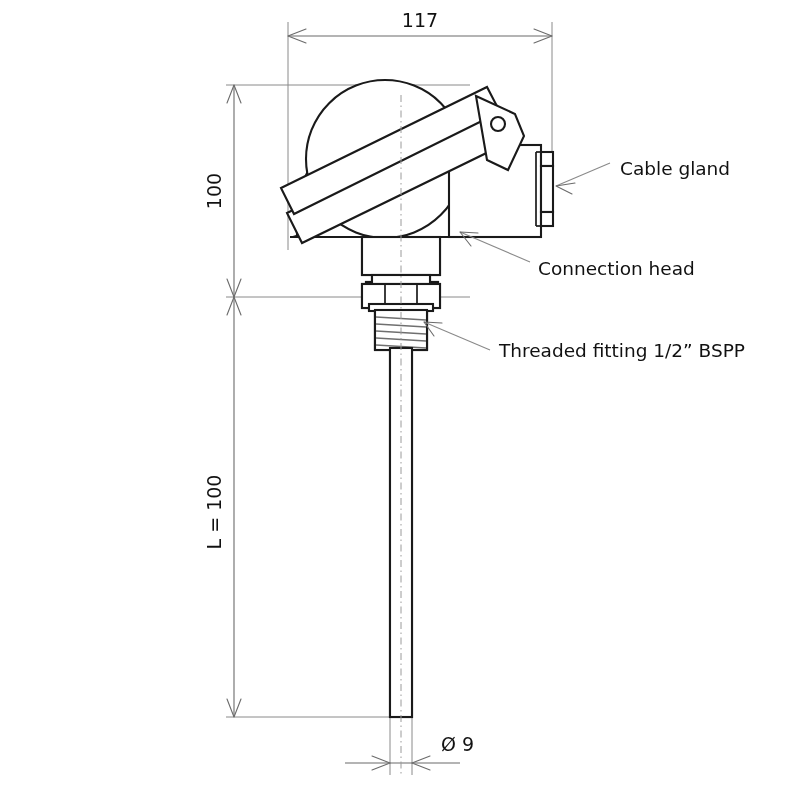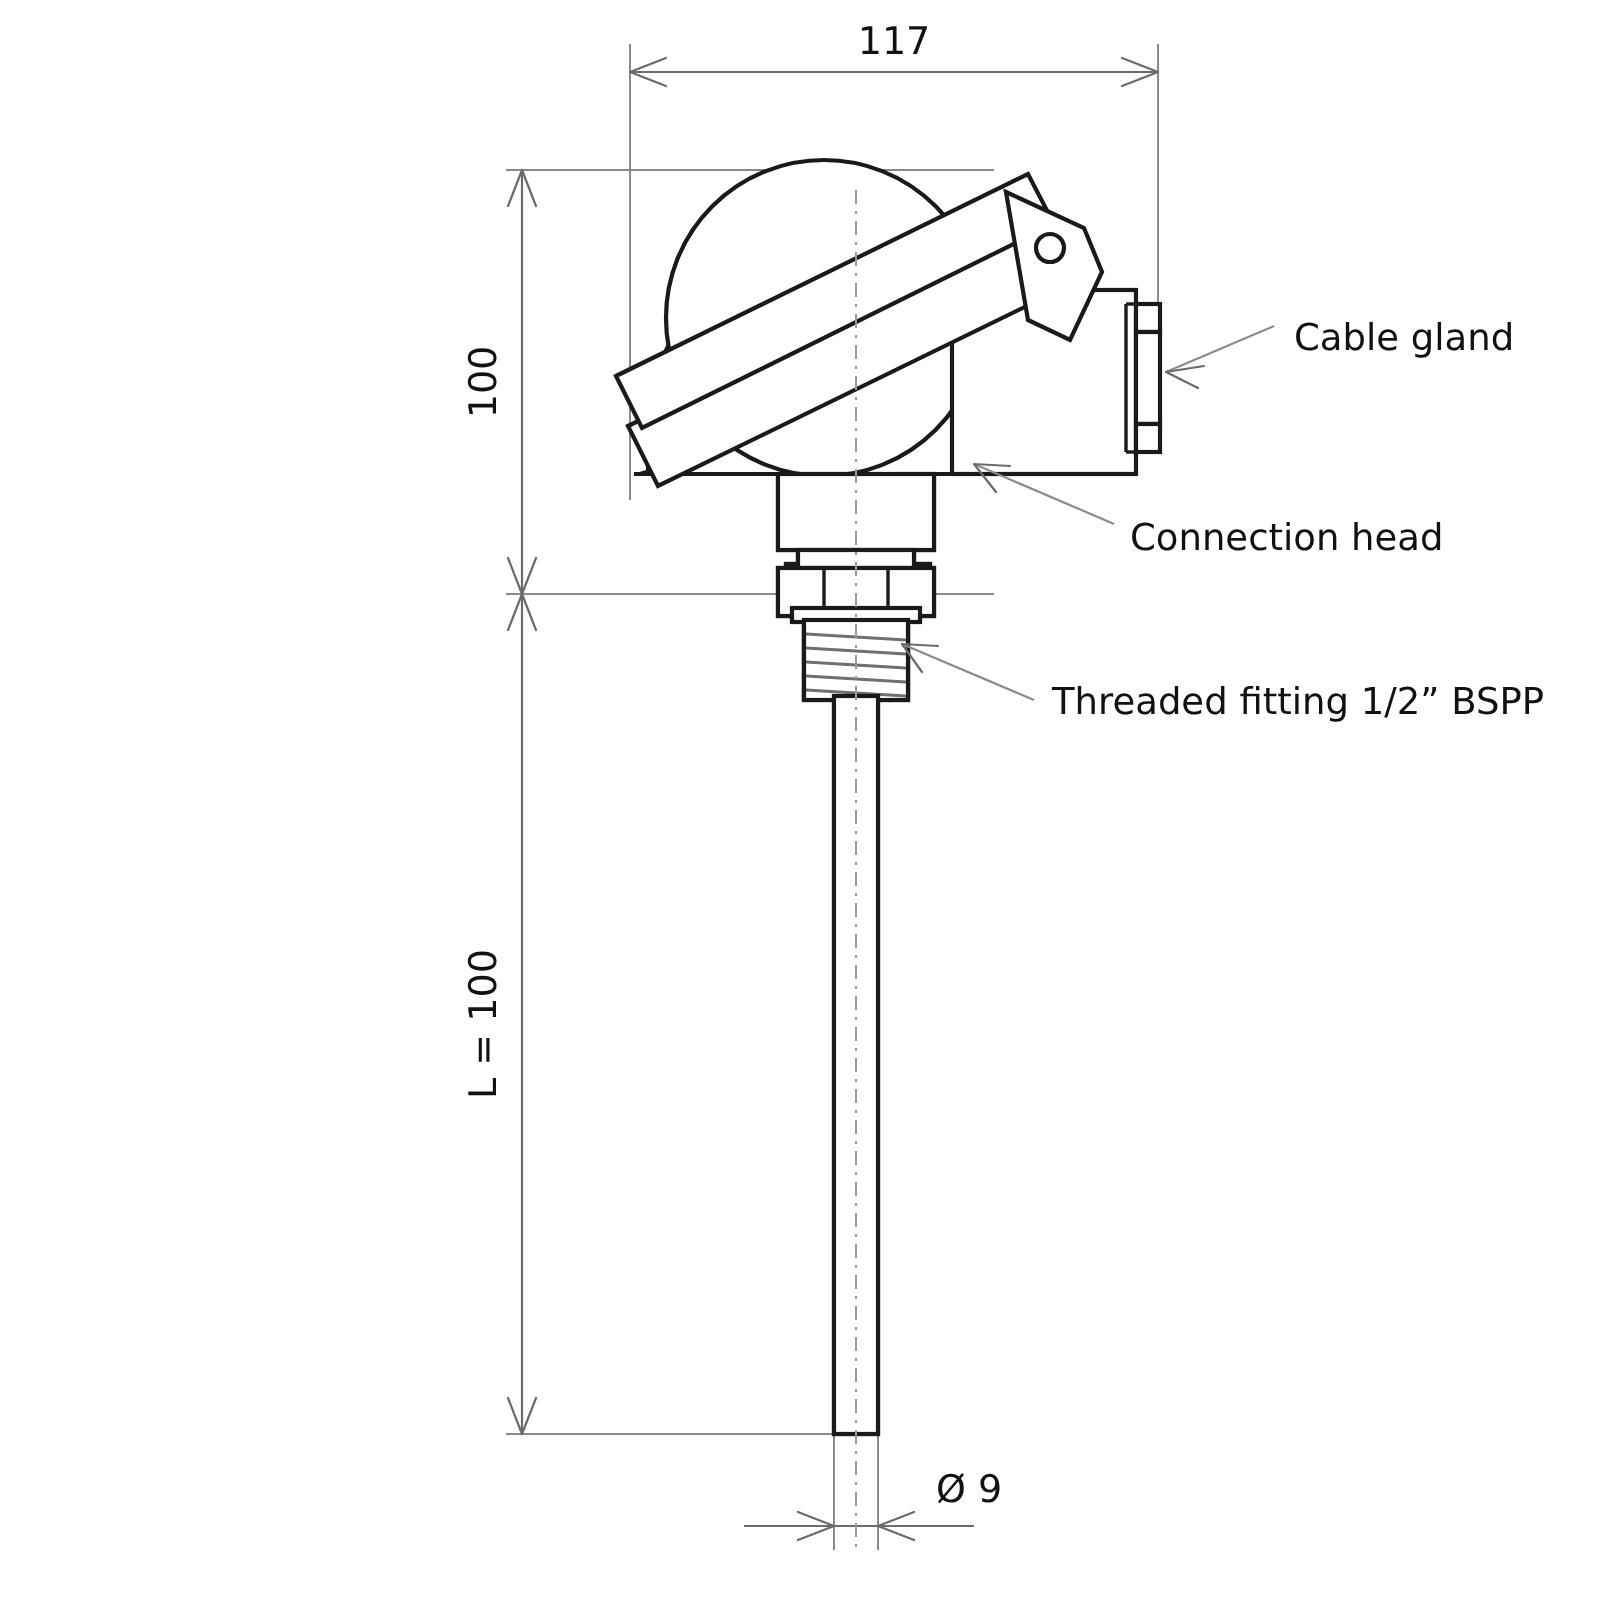--- a/index.html
+++ b/index.html
@@ -10,21 +10,20 @@
   body {
     width: 800px;
     height: 800px;
     font-family: "DejaVu Sans", "Liberation Sans", sans-serif;
     overflow: hidden;
   }
   #drawing-root {
     position: relative;
     width: 684px;
     height: 800px;
-    padding-left: 27px;
   }
   svg#technical-drawing {
     display: block;
     width: 800px;
     height: 800px;
   }
   .part-outline {
     fill: #ffffff;
     stroke: #1a1a1a;
     stroke-width: 2.1;

